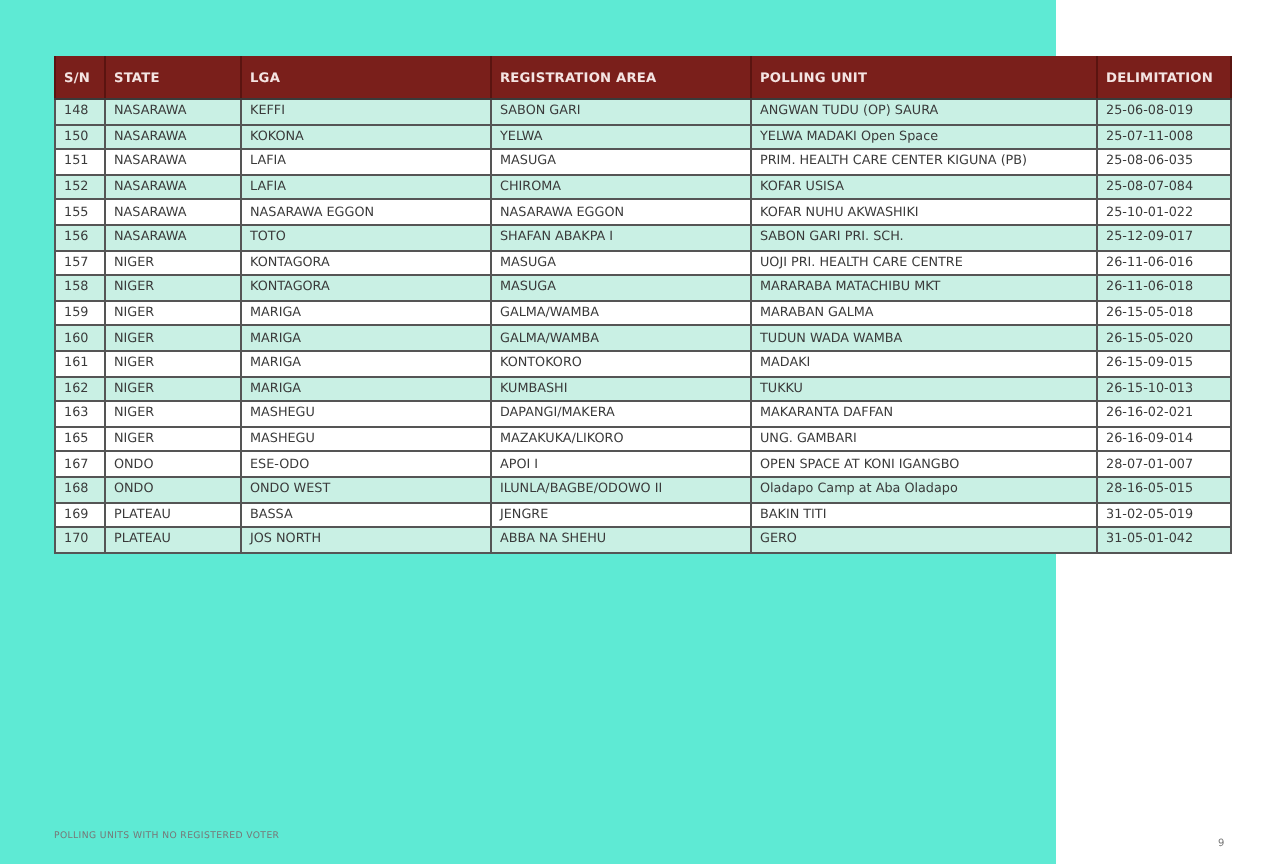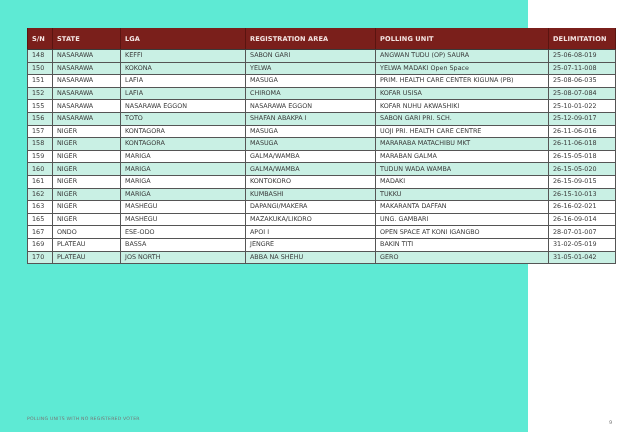--- a/index.html
+++ b/index.html
@@ -177,20 +177,28 @@
           <td>26-16-09-014</td>
         </tr>
         <tr class="odd">
           <td>167</td>
           <td>ONDO</td>
           <td>ESE-ODO</td>
           <td>APOI I</td>
           <td>OPEN SPACE AT KONI IGANGBO</td>
           <td>28-07-01-007</td>
         </tr>
+        <tr class="even">
+          <td>168</td>
+          <td>ONDO</td>
+          <td>ONDO WEST</td>
+          <td>ILUNLA/BAGBE/ODOWO II</td>
+          <td>Oladapo Camp at Aba Oladapo</td>
+          <td>28-16-05-015</td>
+        </tr>
         <tr class="odd">
           <td>169</td>
           <td>PLATEAU</td>
           <td>BASSA</td>
           <td>JENGRE</td>
           <td>BAKIN TITI</td>
           <td>31-02-05-019</td>
         </tr>
         <tr class="even">
           <td>170</td>

